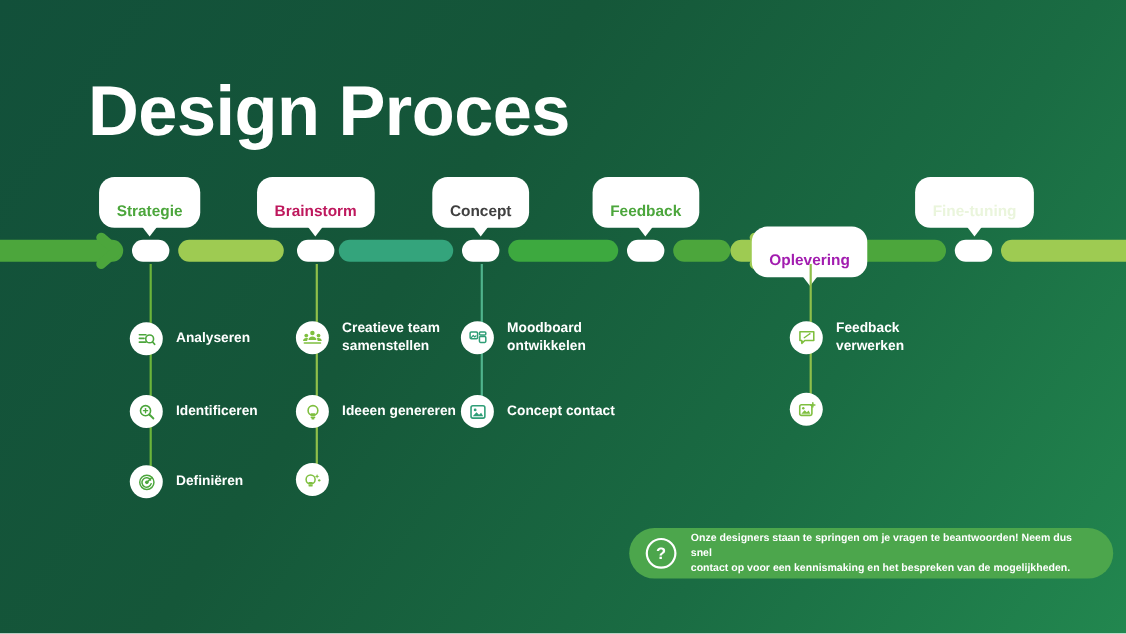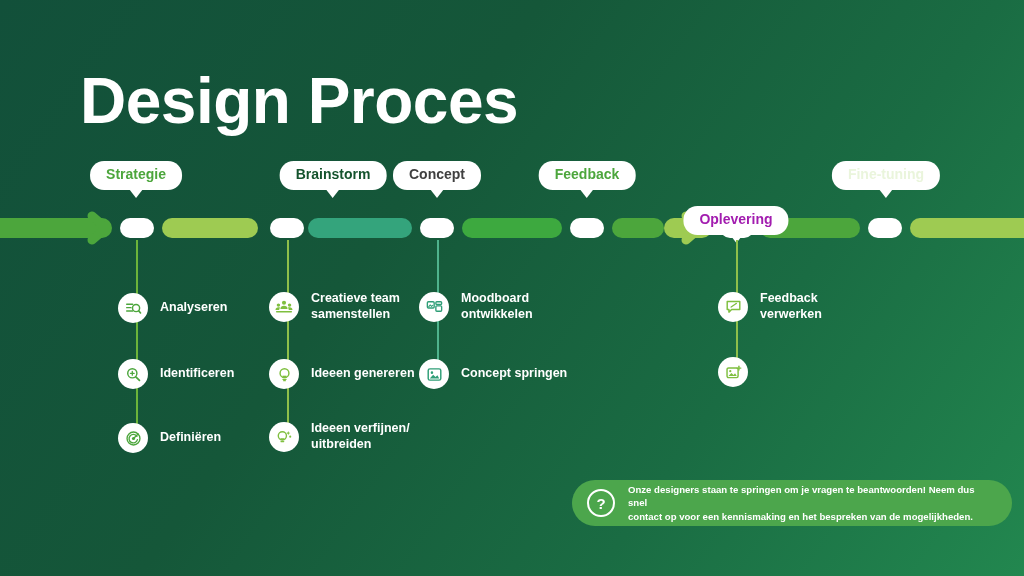--- a/index.html
+++ b/index.html
@@ -54,21 +54,21 @@
     width: 44px; height: 44px;
   }
   .arrow svg { display: block; width: 44px; height: 44px; }
 
   
   .bubble {
     position: absolute;
     transform: translateX(-50%);
     background: #FFFFFF;
     border-radius: 14px;
-    padding: 5px 16px 6px 16px;
+    padding: 22px 16px 6px 16px;
     font-size: 14px;
     font-weight: bold;
     white-space: nowrap;
     line-height: 1.25;
   }
   .bubble::after {
     content: "";
     position: absolute;
     left: 50%;
     bottom: -8px;
@@ -159,21 +159,21 @@
       <div class="pill" style="left: 120px;"></div>
       <div class="pill" style="left: 270px;"></div>
       <div class="pill" style="left: 420px;"></div>
       <div class="pill" style="left: 570px;"></div>
       <div class="pill" style="left: 720px;"></div>
       <div class="pill" style="left: 868px;"></div>
     </div>
 
   <div id="bubbles">
       <div class="bubble" style="left: 136px; top: 161px; color: rgb(76, 166, 60);">Strategie</div>
-      <div class="bubble" style="left: 287px; top: 161px; color: #14532d; margin-left: 46px;">Brainstorm</div>
+      <div class="bubble" style="left: 287px; top: 161px; color: #be185d;">Brainstorm</div>
       <div class="bubble" style="left: 437px; top: 161px; color: #404040;">Concept</div>
       <div class="bubble" style="left: 587px; top: 161px; color: rgb(76, 166, 60);">Feedback</div>
       <div class="bubble" style="left: 736px; top: 161px; color: #a21caf; margin-top: 45px;">Oplevering</div>
       <div class="bubble" style="left: 886px; top: 161px; color: rgb(234, 245, 220);">Fine-tuning</div>
     </div>
 
   <div id="connectors">
       <div class="connector" style="left: 136px; top: 240px; height: 200px; background: rgb(108, 180, 58);"></div>
       <div class="connector" style="left: 287px; top: 240px; height: 200px; background: rgb(143, 191, 74);"></div>
       <div class="connector" style="left: 437px; top: 240px; height: 136px; background: rgb(79, 179, 140);"></div>
@@ -244,22 +244,20 @@
       <div class="item" style="left: 269px; top: 421px;">
         <span class="icon-circle">
           <svg viewBox="0 0 22 20" width="18" height="17">
       <circle cx="9" cy="9.2" r="5" fill="none" stroke="#7FBF3F" stroke-width="1.7"></circle>
       <path d="M6.7 12.1 L11.3 12.1 L11.3 14.5 L6.7 14.5 Z" fill="#7FBF3F"></path>
       <line x1="7.3" y1="16.2" x2="10.7" y2="16.2" stroke="#7FBF3F" stroke-width="1.5" stroke-linecap="round"></line>
       <path d="M16.2 3.2 L16.9 5.1 L18.8 5.8 L16.9 6.5 L16.2 8.4 L15.5 6.5 L13.6 5.8 L15.5 5.1 Z" fill="#7FBF3F"></path>
       <circle cx="18.6" cy="10.2" r="1.3" fill="#7FBF3F"></circle>
     </svg>
         </span>
-        <span class="item-label">Ideeen verfijnen/
-uitbreiden</span>
       </div>
       <div class="item" style="left: 419px; top: 291px;">
         <span class="icon-circle">
           <svg viewBox="0 0 20 20" width="17" height="17">
       <rect x="1.6" y="4.4" width="8" height="7.4" rx="1.3" fill="none" stroke="#2F9E77" stroke-width="1.6"></rect>
       <path d="M3.1 10.3 L5 8.2 L6.5 9.8 L8 8.6" fill="none" stroke="#2F9E77" stroke-width="1.3" stroke-linecap="round" stroke-linejoin="round"></path>
       <rect x="11.6" y="4.4" width="6.8" height="3.2" rx="1.1" fill="none" stroke="#2F9E77" stroke-width="1.6"></rect>
       <rect x="11.6" y="9.2" width="6.8" height="6.4" rx="1.1" fill="none" stroke="#2F9E77" stroke-width="1.6"></rect>
     </svg>
         </span>
@@ -267,21 +265,21 @@
 ontwikkelen</span>
       </div>
       <div class="item" style="left: 419px; top: 359px;">
         <span class="icon-circle">
           <svg viewBox="0 0 20 20" width="17" height="17">
       <rect x="2.6" y="3.4" width="14.8" height="13.2" rx="2" fill="none" stroke="#2F9E77" stroke-width="1.7"></rect>
       <circle cx="7" cy="7.8" r="1.5" fill="#2F9E77"></circle>
       <path d="M4.4 14.6 L8.4 10.4 L11.2 13 L13.4 10.8 L15.6 14.6 Z" fill="#2F9E77"></path>
     </svg>
         </span>
-        <span class="item-label">Concept springen</span>
+        <span class="item-label">Concept contact</span>
       </div>
       <div class="item" style="left: 718px; top: 291px;">
         <span class="icon-circle">
           <svg viewBox="0 0 20 20" width="17" height="17">
       <path d="M2.6 4.2 L17.4 4.2 L17.4 13.6 L7.8 13.6 L4.6 16.6 L4.6 13.6 L2.6 13.6 Z" fill="none" stroke="#7FBF3F" stroke-width="1.7" stroke-linejoin="round"></path>
       <line x1="7.2" y1="10.6" x2="13.2" y2="6.4" stroke="#7FBF3F" stroke-width="1.5" stroke-linecap="round"></line>
       <path d="M12.2 6.1 L13.8 5.8 L13.5 7.4 Z" fill="#7FBF3F"></path>
     </svg>
         </span>
         <span class="item-label">Feedback

